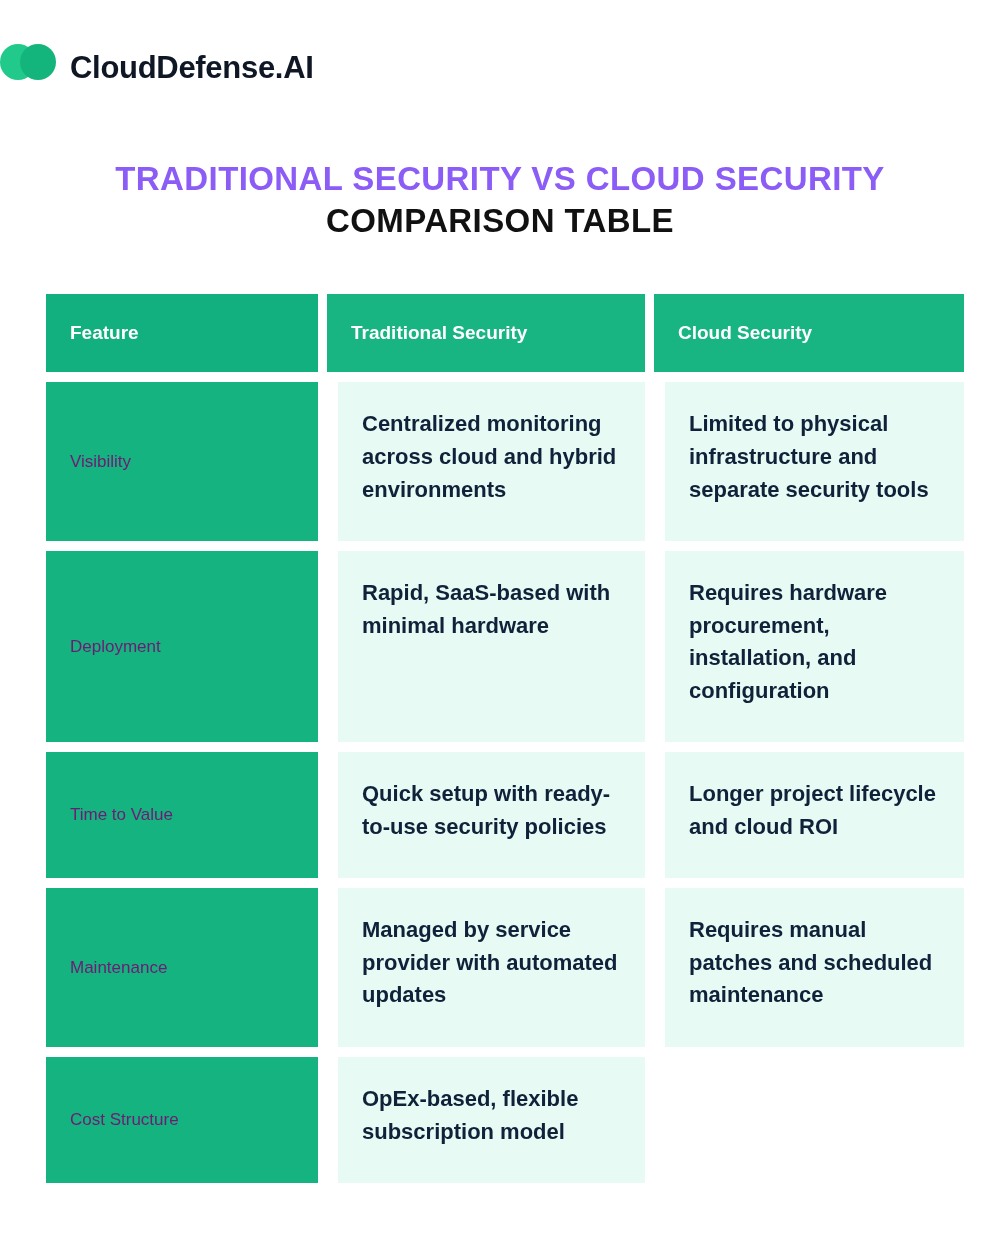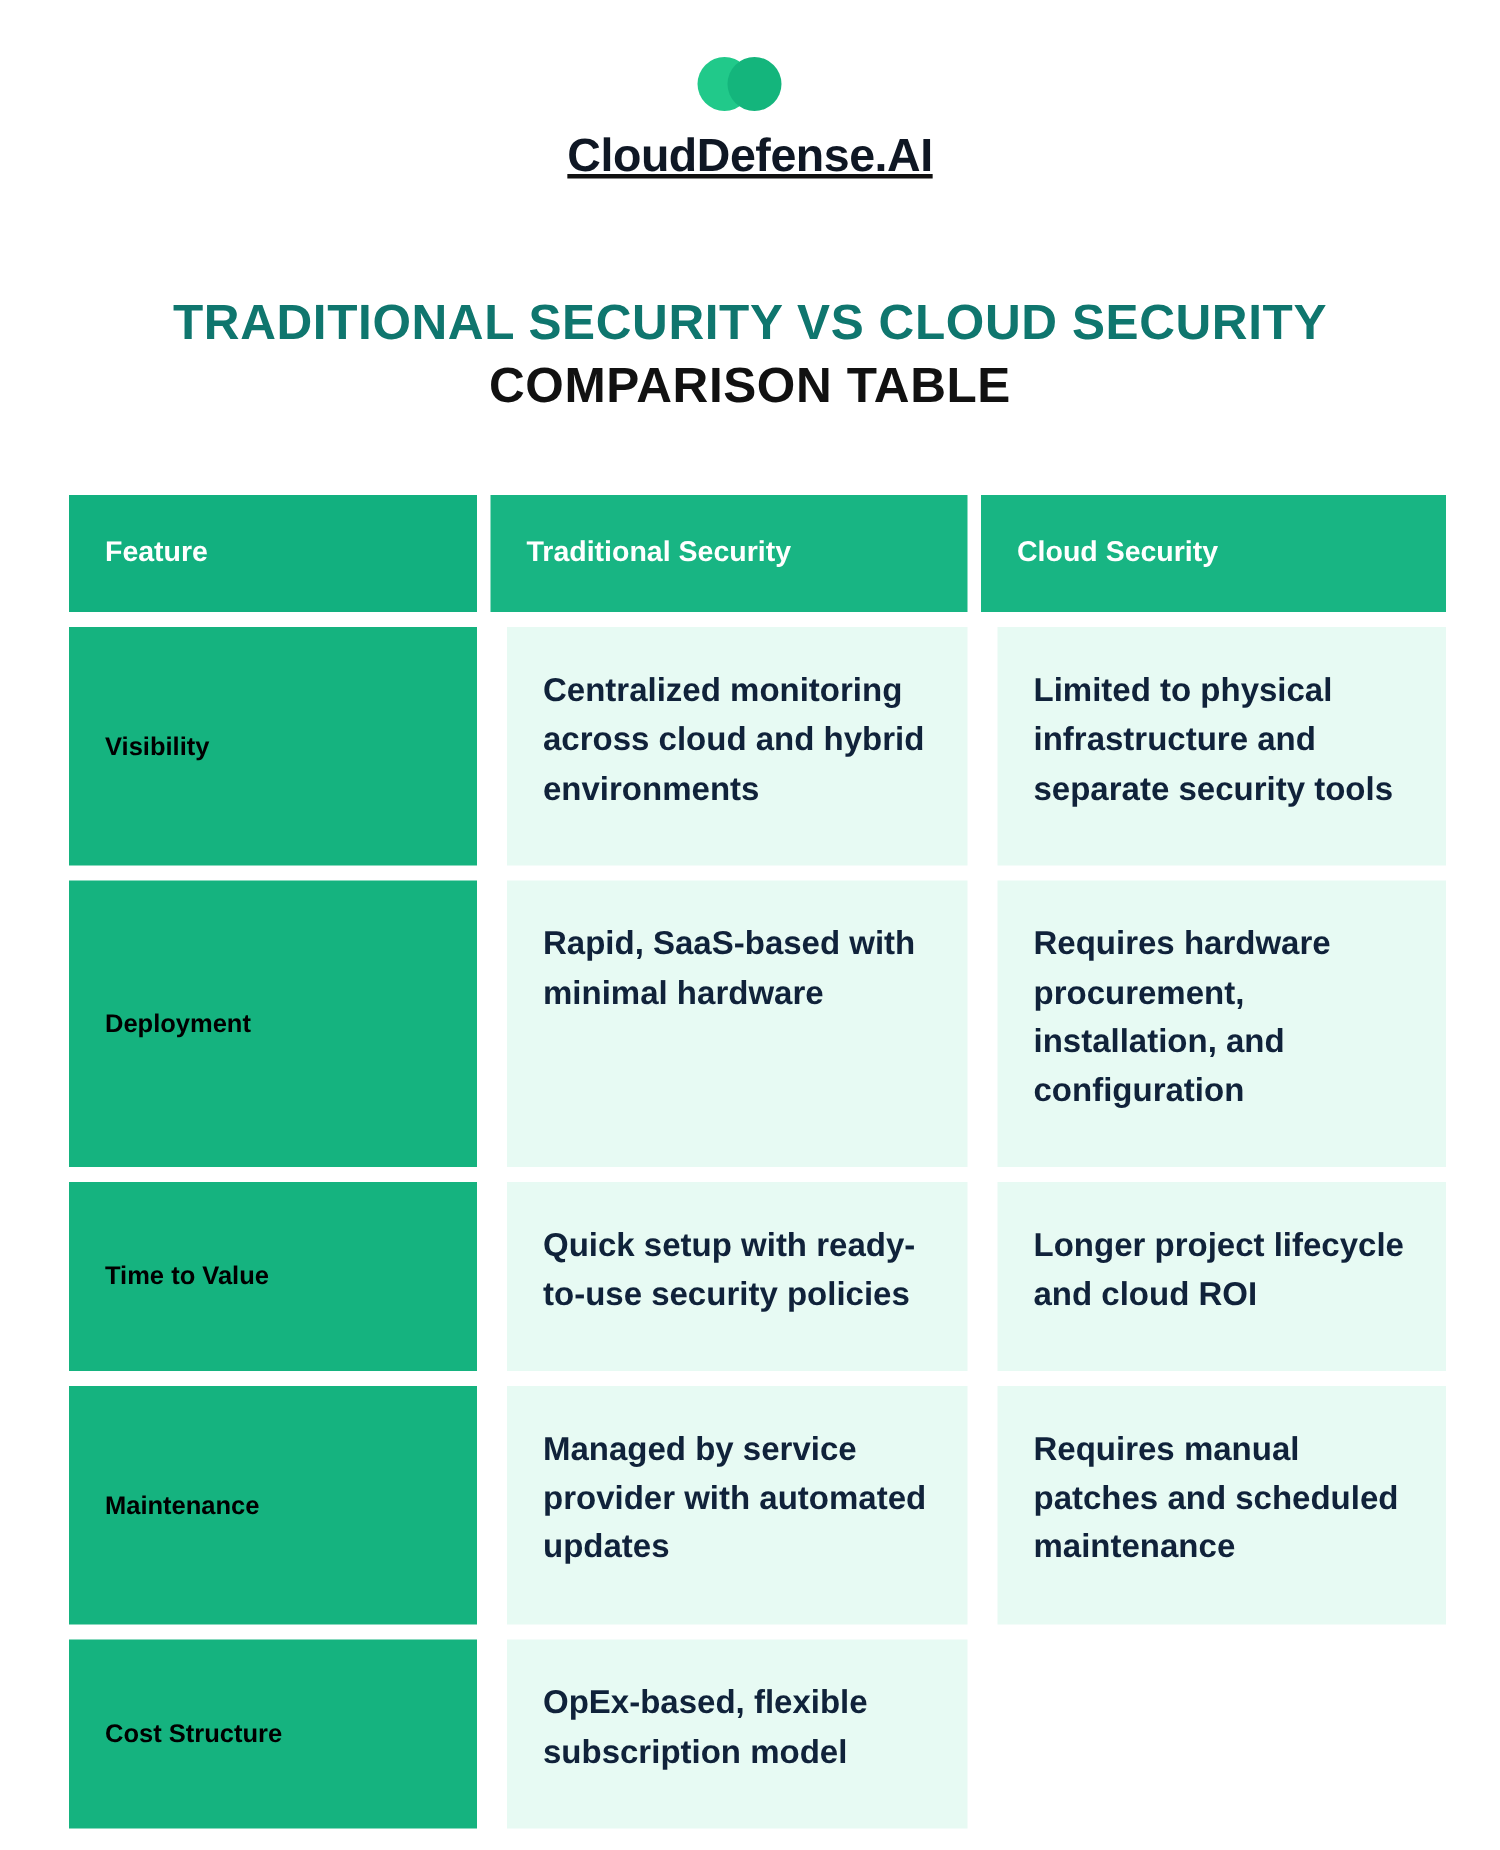--- a/index.html
+++ b/index.html
@@ -19,23 +19,22 @@
     width: 1000px;
     height: 1233px;
     position: relative;
     box-sizing: border-box;
   }
 
   
   .brand {
     padding-top: 38px;
     display: flex;
-    flex-direction: column;
+    flex-direction: row;
     align-items: center;
-    text-decoration: underline;
   }
   .brand-mark {
     width: 70px;
     height: 36px;
     position: relative;
   }
   .brand-mark .circle {
     position: absolute;
     top: 0;
     width: 36px;
@@ -61,21 +60,21 @@
   
   .title-block {
     margin-top: 72px;
     text-align: center;
     padding: 0 60px;
   }
   .title-line1 {
     font-size: 33px;
     font-weight: bold;
     letter-spacing: 0.4px;
-    color: #0f766e;
+    color: #8b5cf6;
     line-height: 1.28;
   }
   .title-line2 {
     font-size: 33px;
     font-weight: bold;
     letter-spacing: 0.4px;
     color: #111111;
     line-height: 1.28;
   }
 
@@ -109,23 +108,23 @@
     padding-top: 0;
     padding-bottom: 0;
   }
   .row.header .cell.label-cell {
     background: #12b07f;
   }
 
   
   .cell.label-cell {
     background: #15b37f;
-    color: #000000;
+    color: #701a75;
     font-size: 17px;
-    font-weight: bold;
+    font-weight: normal;
   }
   .cell.value-cell {
     background: #e7faf3;
     color: #10223a;
     font-size: 22px;
     font-weight: bold;
     line-height: 1.48;
     align-items: flex-start;
     padding-top: 26px;
     margin-left: 11px;

